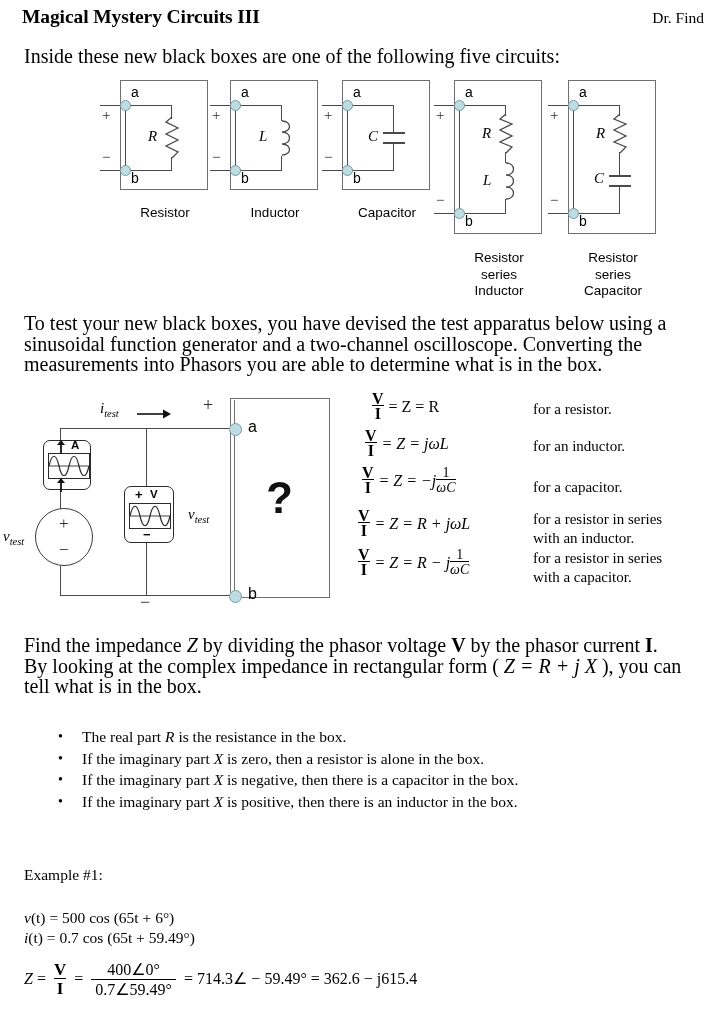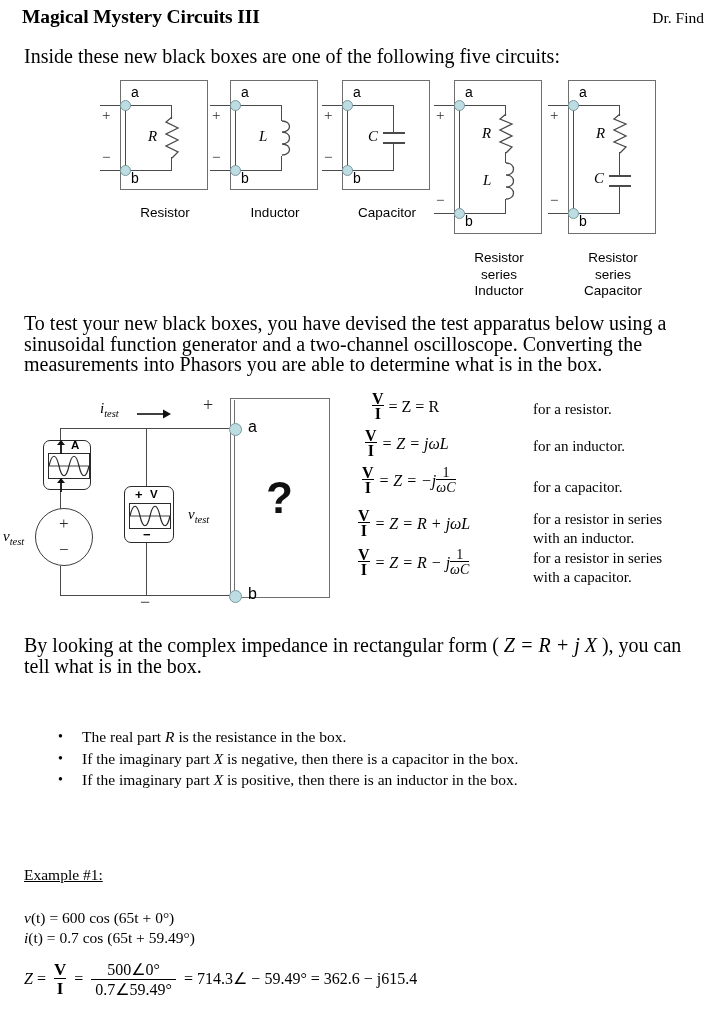--- a/index.html
+++ b/index.html
@@ -75,21 +75,20 @@
   .bullets li::before {
     content: "\2022";
     position: absolute;
     left: 6px; top: 0;
     font-size: 14px;
   }
   .example-head {
     position: absolute;
     left: 24px; top: 866px;
     font-size: 15.5px;
-    text-decoration: underline;
   }
   .eq-time {
     position: absolute;
     left: 24px; top: 908px;
     font-size: 15.5px;
     line-height: 20px;
   }
   .math-i { font-style: italic; }
   .math-bf { font-weight: bold; font-family: "Liberation Serif", serif; }
 
@@ -565,45 +564,47 @@
         <span class="den">ωC</span>
       </span>
     </div>
     <div class="eq-desc" style="left:175px; top:157px;">
       <div>for a resistor in series</div>
       <div>with a capacitor.</div>
     </div>
   </div>
 
   <div class="para howto">
+    <div><span>Find the impedance </span><span class="math-i">Z</span><span> by dividing the phasor voltage </span><span class="math-bf">V</span><span> by the phasor current </span><span class="math-bf">I</span><span>.</span></div>
     <div><span>By looking at the complex impedance in rectangular form ( </span><span class="math-i">Z = R + j X</span><span> ), you can tell what is in the box.</span></div>
   </div>
 
   <ul class="bullets">
     <li><span>The real part </span><span class="math-i">R</span><span> is the resistance in the box.</span></li>
+    <li><span>If the imaginary part </span><span class="math-i">X</span><span> is zero, then a resistor is alone in the box.</span></li>
     <li><span>If the imaginary part </span><span class="math-i">X</span><span> is negative, then there is a capacitor in the box.</span></li>
     <li><span>If the imaginary part </span><span class="math-i">X</span><span> is positive, then there is an inductor in the box.</span></li>
   </ul>
 
   <div class="example-head">Example #1:</div>
 
   <div class="eq-time">
-    <div><span class="math-i">v</span><span>(t) = 600 cos (65t + 0°)</span></div>
+    <div><span class="math-i">v</span><span>(t) = 500 cos (65t + 6°)</span></div>
     <div><span class="math-i">i</span><span>(t) = 0.7 cos (65t + 59.49°)</span></div>
   </div>
 
   <div class="zeq">
     <span class="math-i">Z</span>
     <span>=</span>
     <span class="frac2">
       <span class="num">V</span>
       <span class="den">I</span>
     </span>
     <span>=</span>
     <span class="fracnum">
-      <span class="num">500∠0°</span>
+      <span class="num">400∠0°</span>
       <span class="den">0.7∠59.49°</span>
     </span>
     <span>= 714.3∠ − 59.49°</span>
     <span>= 362.6 − j615.4</span>
   </div>
 
 </div>
 
 </body></html>

